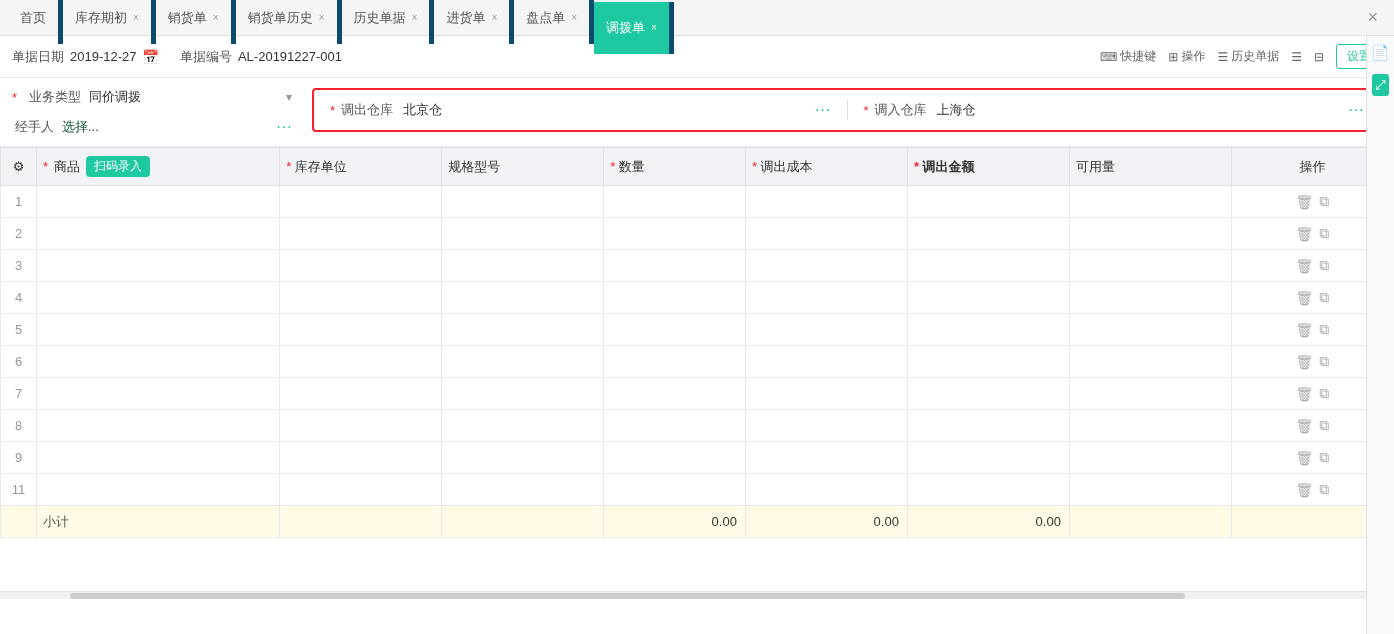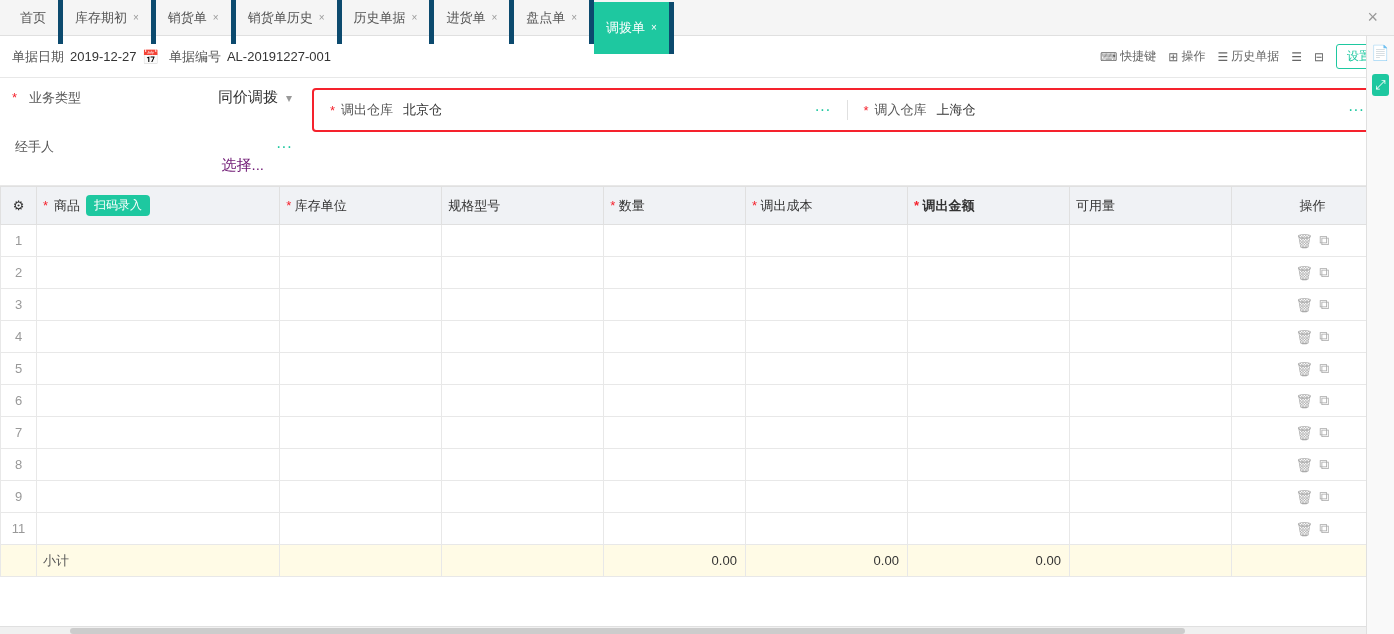--- a/index.html
+++ b/index.html
@@ -50,21 +50,21 @@
       cursor: pointer;
       padding: 0 8px;
     }
 
     
     .toolbar {
       display: flex;
       align-items: center;
       padding: 8px 12px;
       border-bottom: 1px solid #e8e8e8;
-      gap: 9px;
+      gap: 20px;
     }
     .toolbar-field {
       display: flex;
       align-items: center;
       gap: 6px;
       font-size: 13px;
       color: #333;
     }
     .toolbar-field .label { color: #555; }
     .toolbar-field .value { color: #333; font-weight: 500; }
@@ -113,23 +113,22 @@
     }
     .form-row {
       display: flex;
       align-items: center;
       gap: 8px;
     }
     .form-row .req { color: #f5222d; }
     .form-row .field-label { color: #555; font-size: 13px; min-width: 56px; text-align: right; }
     .form-row .field-value {
       color: #333;
-      font-size: 15px;
+      font-size: 13px;
       flex: 1;
-      text-align: right;
     }
     .dropdown-btn {
       color: #999;
       cursor: pointer;
       font-size: 12px;
     }
     .more-btn {
       color: #1ec8a0;
       cursor: pointer;
       font-size: 16px;
@@ -375,21 +374,21 @@
       <div class="form-section">
         <div class="form-left">
           <div class="form-row">
             <span class="req">*</span>
             <span class="field-label">业务类型</span>
             <span class="field-value">同价调拨</span>
             <span class="dropdown-btn">▾</span>
           </div>
           <div class="form-row">
             <span class="field-label" style="min-width:42px;">经手人</span>
-            <span class="field-value" style="color:#701a75;margin-top:37px;">选择...</span>
+            <span class="field-value" style="color:#14532d;">选择...</span>
             <span class="more-btn">···</span>
           </div>
         </div>
 
         <div class="warehouse-box">
           <div class="warehouse-item">
             <span class="req">*</span>
             <span class="wh-label">调出仓库</span>
             <span class="wh-value">北京仓</span>
             <span style="flex:1;"></span>

